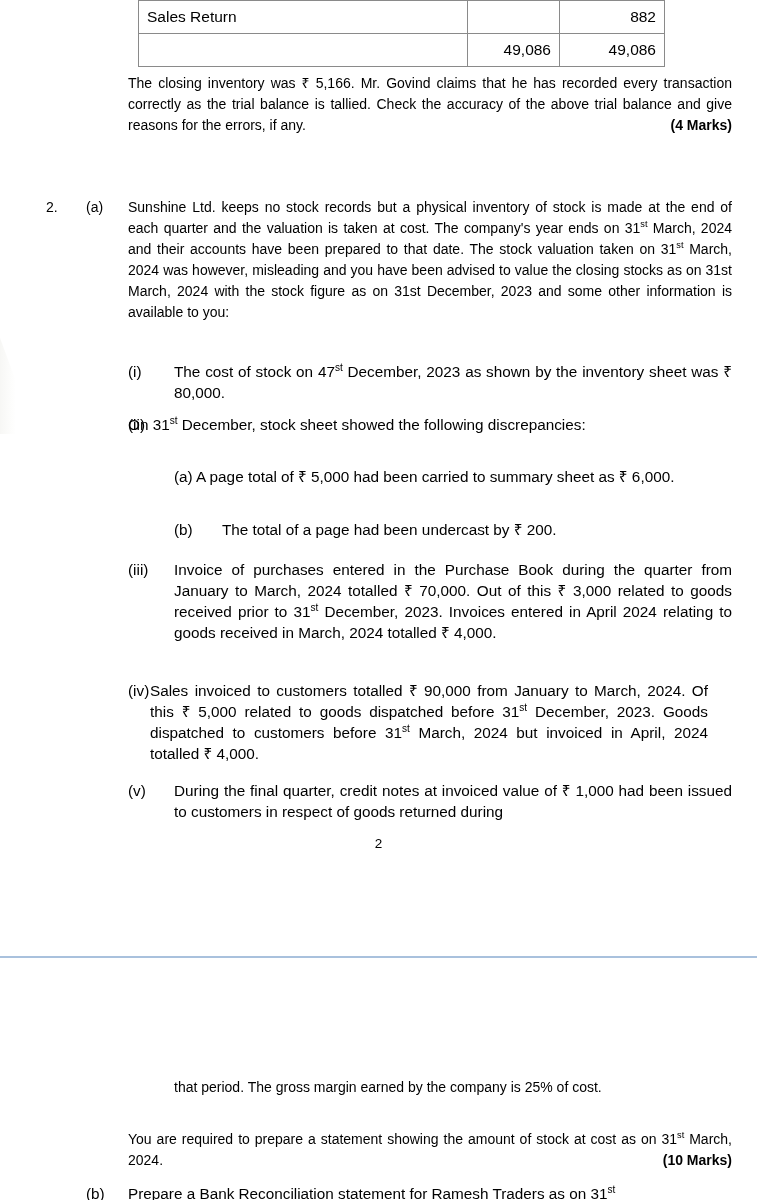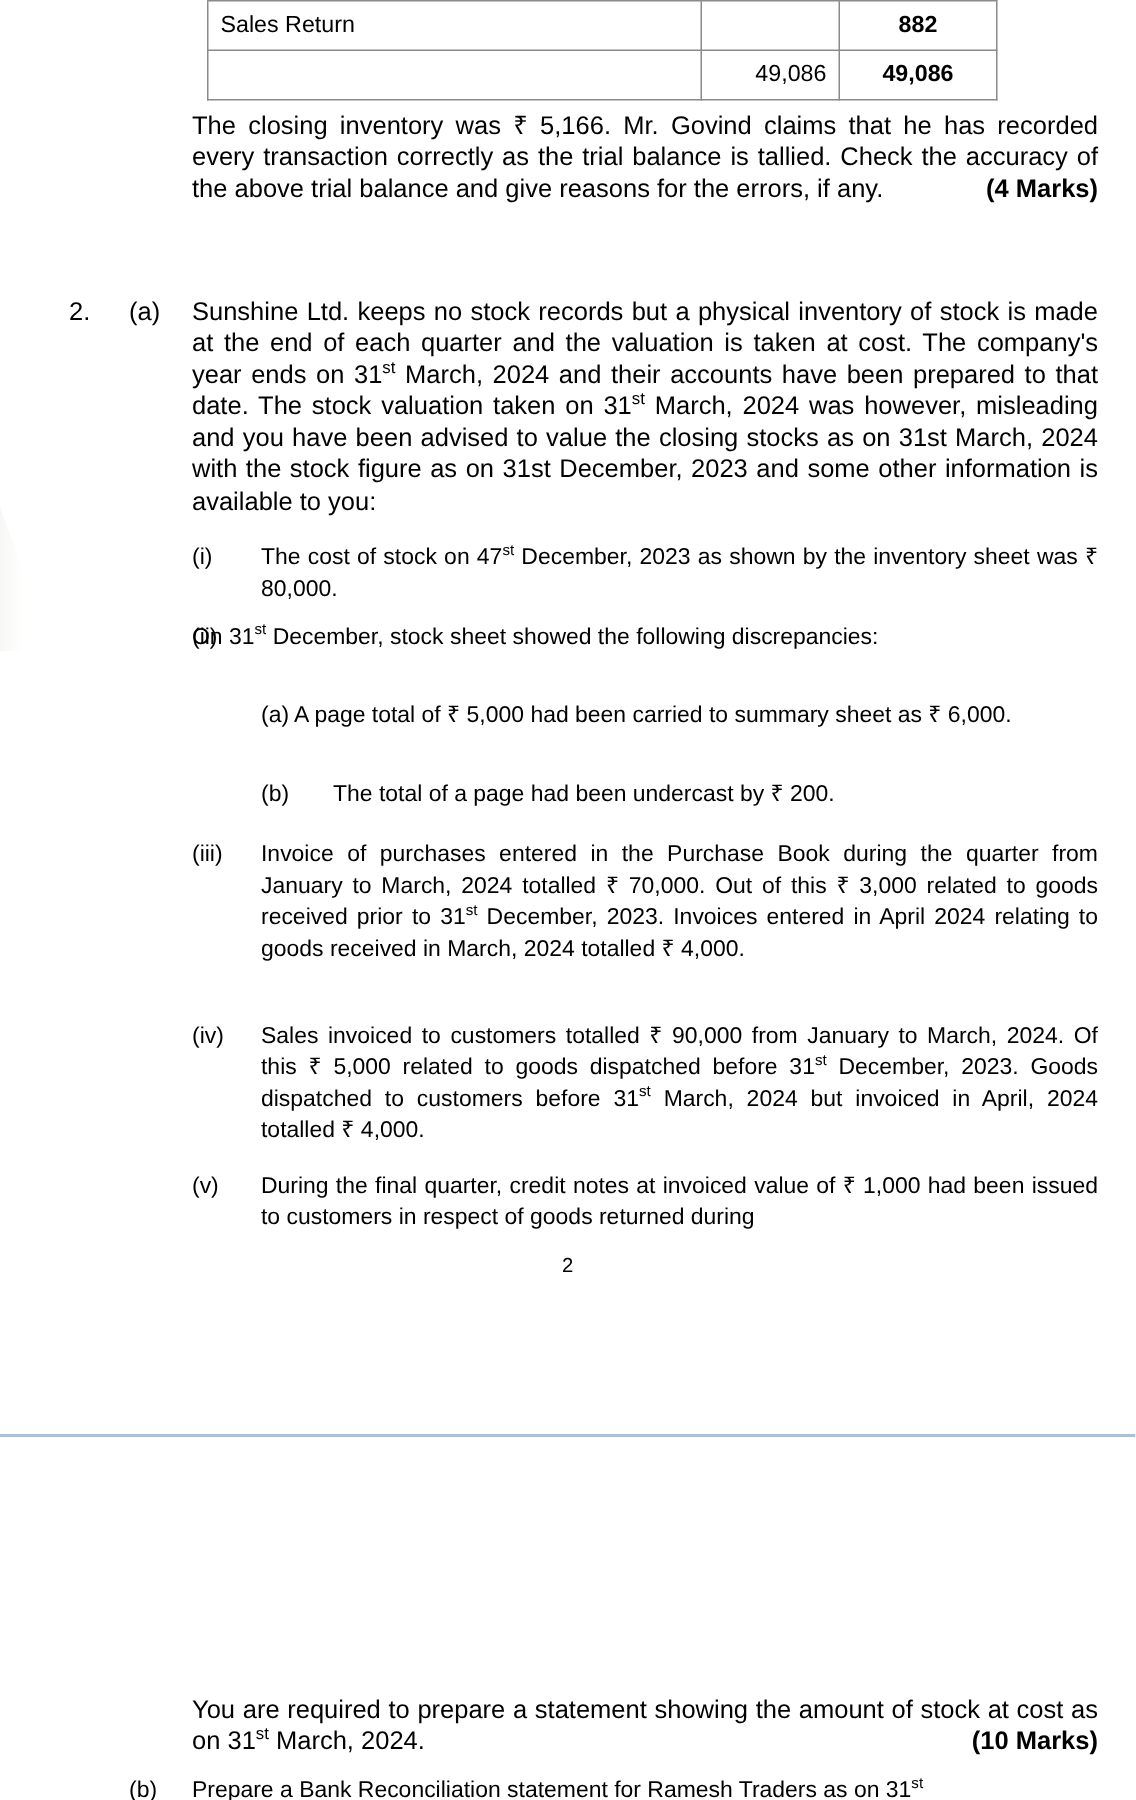--- a/index.html
+++ b/index.html
@@ -47,27 +47,27 @@
   }
   .tb-table td {
     border: 1px solid #8a8a8a;
     padding: 3px 8px;
     height: 26px;
     vertical-align: middle;
     line-height: 1.15;
   }
   .col-name  { width: 312px; text-align: left; }
   .col-num1  { width: 75px;  text-align: right; }
-  .col-num2  { width: 88px;  text-align: center; font-weight: bold; }
+  .col-num2  { width: 88px;  text-align: right; }
   .tb-table tr.clipped-row td { height: 13px; padding-top: 0; padding-bottom: 0; }
 
   
   .blk {
     position: absolute;
-    font-size: 17px;
+    font-size: 14px;
     line-height: 21.1px;
     text-align: justify;
     text-justify: inter-word;
   }
   .blk.nojust { text-align: left; }
   .sup { font-size: 0.66em; vertical-align: super; line-height: 0; }
   .bold { font-weight: bold; }
 
   
   .row {
@@ -179,34 +179,35 @@
 
   <div class="row" style="left:128px; top:559px; width:604px;">
     <span class="marker">(iii)</span>
     <span class="body" style="margin-left:46px; display:block; width:558px;">
       <span>Invoice of purchases entered in the Purchase Book during the quarter from January to March, 2024 totalled ₹ 70,000.  Out of this ₹ 3,000 related to goods received prior to 31</span><sup class="sup">st</sup><span> December, 2023. Invoices entered in April 2024 relating to goods received in March, 2024 totalled ₹ 4,000.</span>
     </span>
   </div>
 
   <div class="row" style="left:128px; top:680px; width:604px;">
     <span class="marker">(iv)</span>
-    <span class="body" style="margin-left:46px; display:block; width:558px;">
+    <span class="body" style="margin-left:22px; display:block; width:558px;">
       <span>Sales invoiced to customers totalled ₹ 90,000 from January to March, 2024.  Of this ₹ 5,000 related to goods dispatched before 31</span><sup class="sup">st</sup><span> December, 2023.   Goods dispatched to customers before 31</span><sup class="sup">st</sup><span> March, 2024 but invoiced in April, 2024 totalled ₹ 4,000.</span>
     </span>
   </div>
 
   <div class="row" style="left:128px; top:780px; width:604px;">
     <span class="marker">(v)</span>
     <span class="body" style="margin-left:46px; display:block; width:558px;">During the final quarter, credit notes at invoiced value of ₹ 1,000 had been issued to customers in respect of goods returned during</span>
   </div>
 
   <div class="page-number" style="top:836px;">2</div>
 
   <div class="divider" style="top:956px;"></div>
 
+  <div class="blk" style="left:174px; top:1077px; width:558px;">that period.  The gross margin earned by the company is 25% of cost.</div>
 
   <div class="blk" style="left:128px; top:1129px; width:604px;">
     <span>You are required to prepare a statement showing the amount of stock at cost as on 31</span><sup class="sup">st</sup><span> March, 2024.</span><span class="inline-marks">(10 Marks)</span>
   </div>
 
   <div class="row" style="left:86px; top:1183px; width:646px;">
     <span class="marker">(b)</span>
     <span class="body nojust" style="margin-left:42px; display:block; width:604px;">
       <span>Prepare a Bank Reconciliation statement for Ramesh Traders as on 31</span><sup class="sup">st</sup>
     </span>

